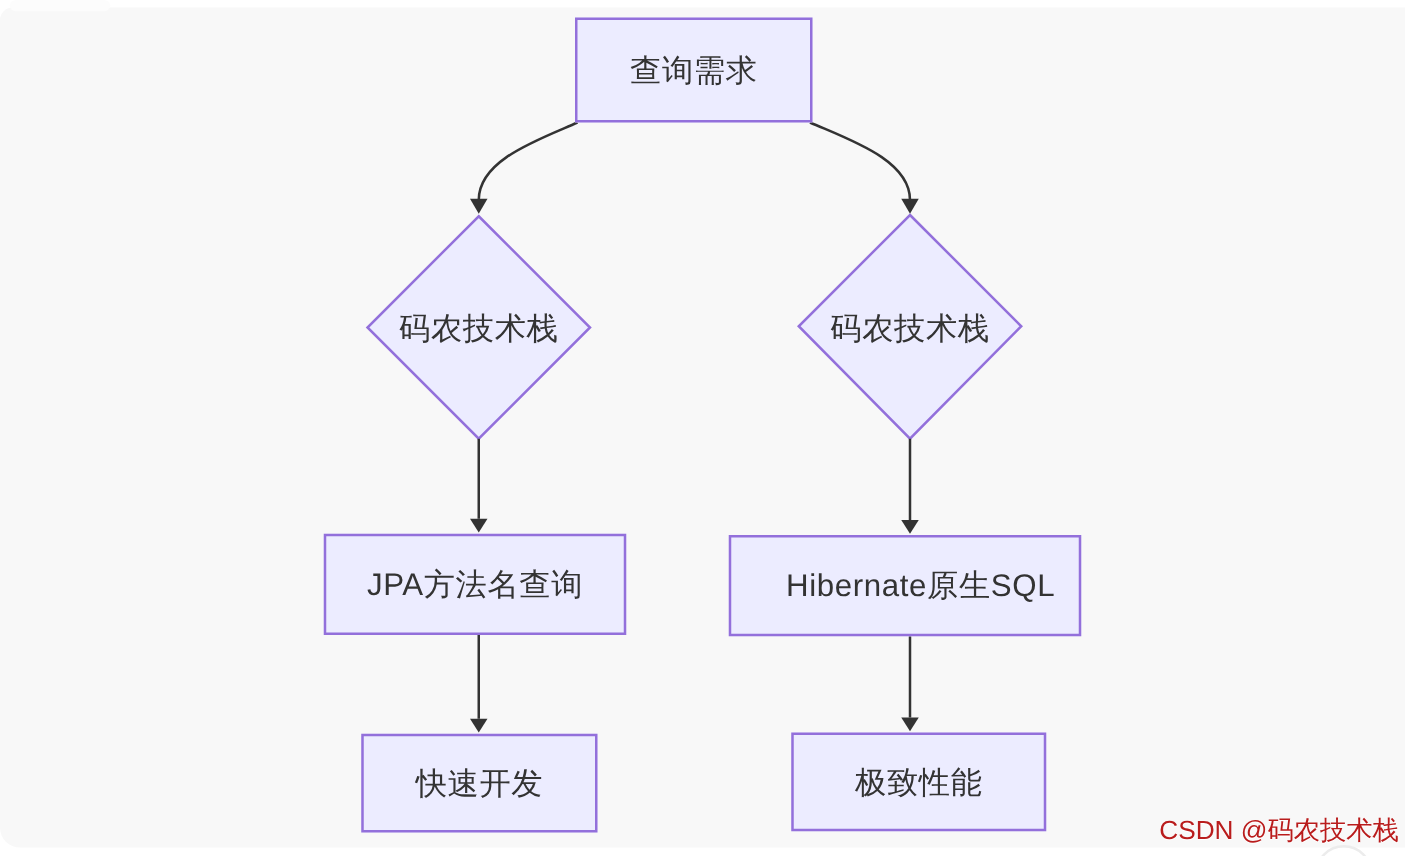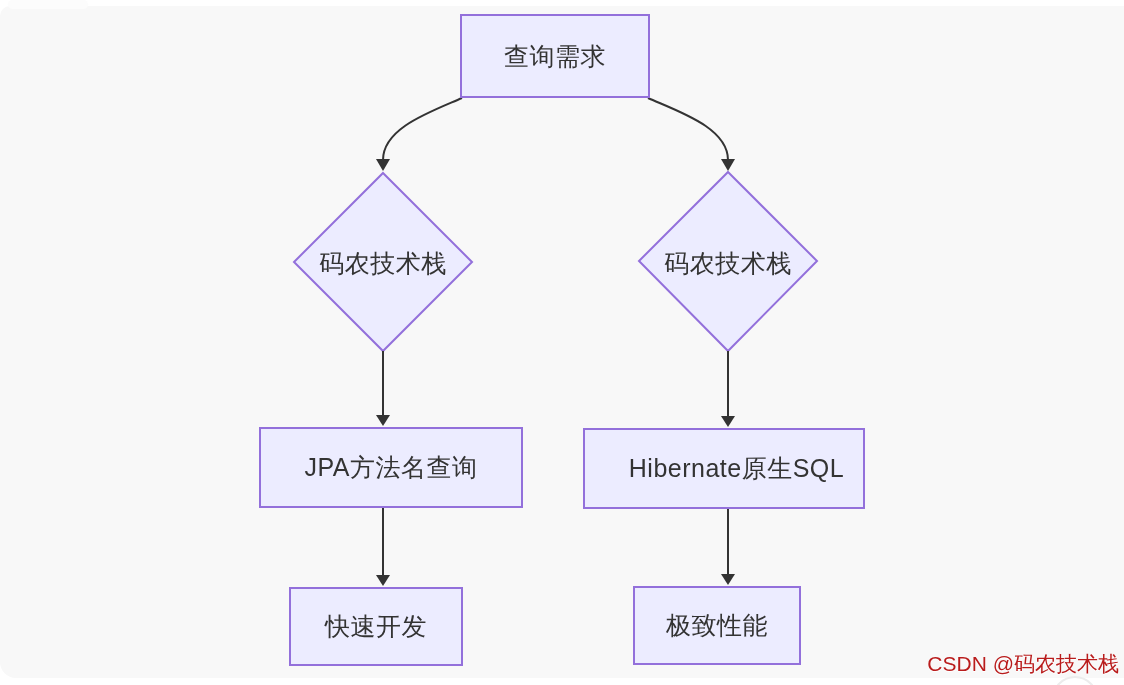--- a/index.html
+++ b/index.html
@@ -44,24 +44,24 @@
     border: 2px solid #9370db;
     display: flex;
     align-items: center;
     justify-content: center;
     color: #333333;
     font-size: 25px;
     letter-spacing: 0.5px;
     white-space: nowrap;
   }
   .node-root      { left: 460px; top: 14px;  width: 190px; height: 84px; }
-  .node-jpa       { left: 259px; top: 427px; width: 264px; height: 81px; }
+  .node-jpa       { left: 259px; top: 427px; width: 242px; height: 81px; }
   .node-hibernate { left: 583px; top: 428px; width: 282px; height: 81px; padding-left: 25px; }
-  .node-fast      { left: 289px; top: 587px; width: 174px; height: 79px; }
-  .node-perf      { left: 633px; top: 586px; width: 168px; height: 79px; }
+  .node-fast      { left: 289px; top: 587px; width: 189px; height: 79px; }
+  .node-perf      { left: 633px; top: 586px; width: 204px; height: 79px; }
   .diamond-label {
     position: absolute;
     transform: translate(-50%, -50%);
     color: #333333;
     font-size: 25px;
     letter-spacing: 0.5px;
     white-space: nowrap;
   }
   .diamond-label-simple  { left: 383px; top: 263px; }
   .diamond-label-complex { left: 728px; top: 263px; }

